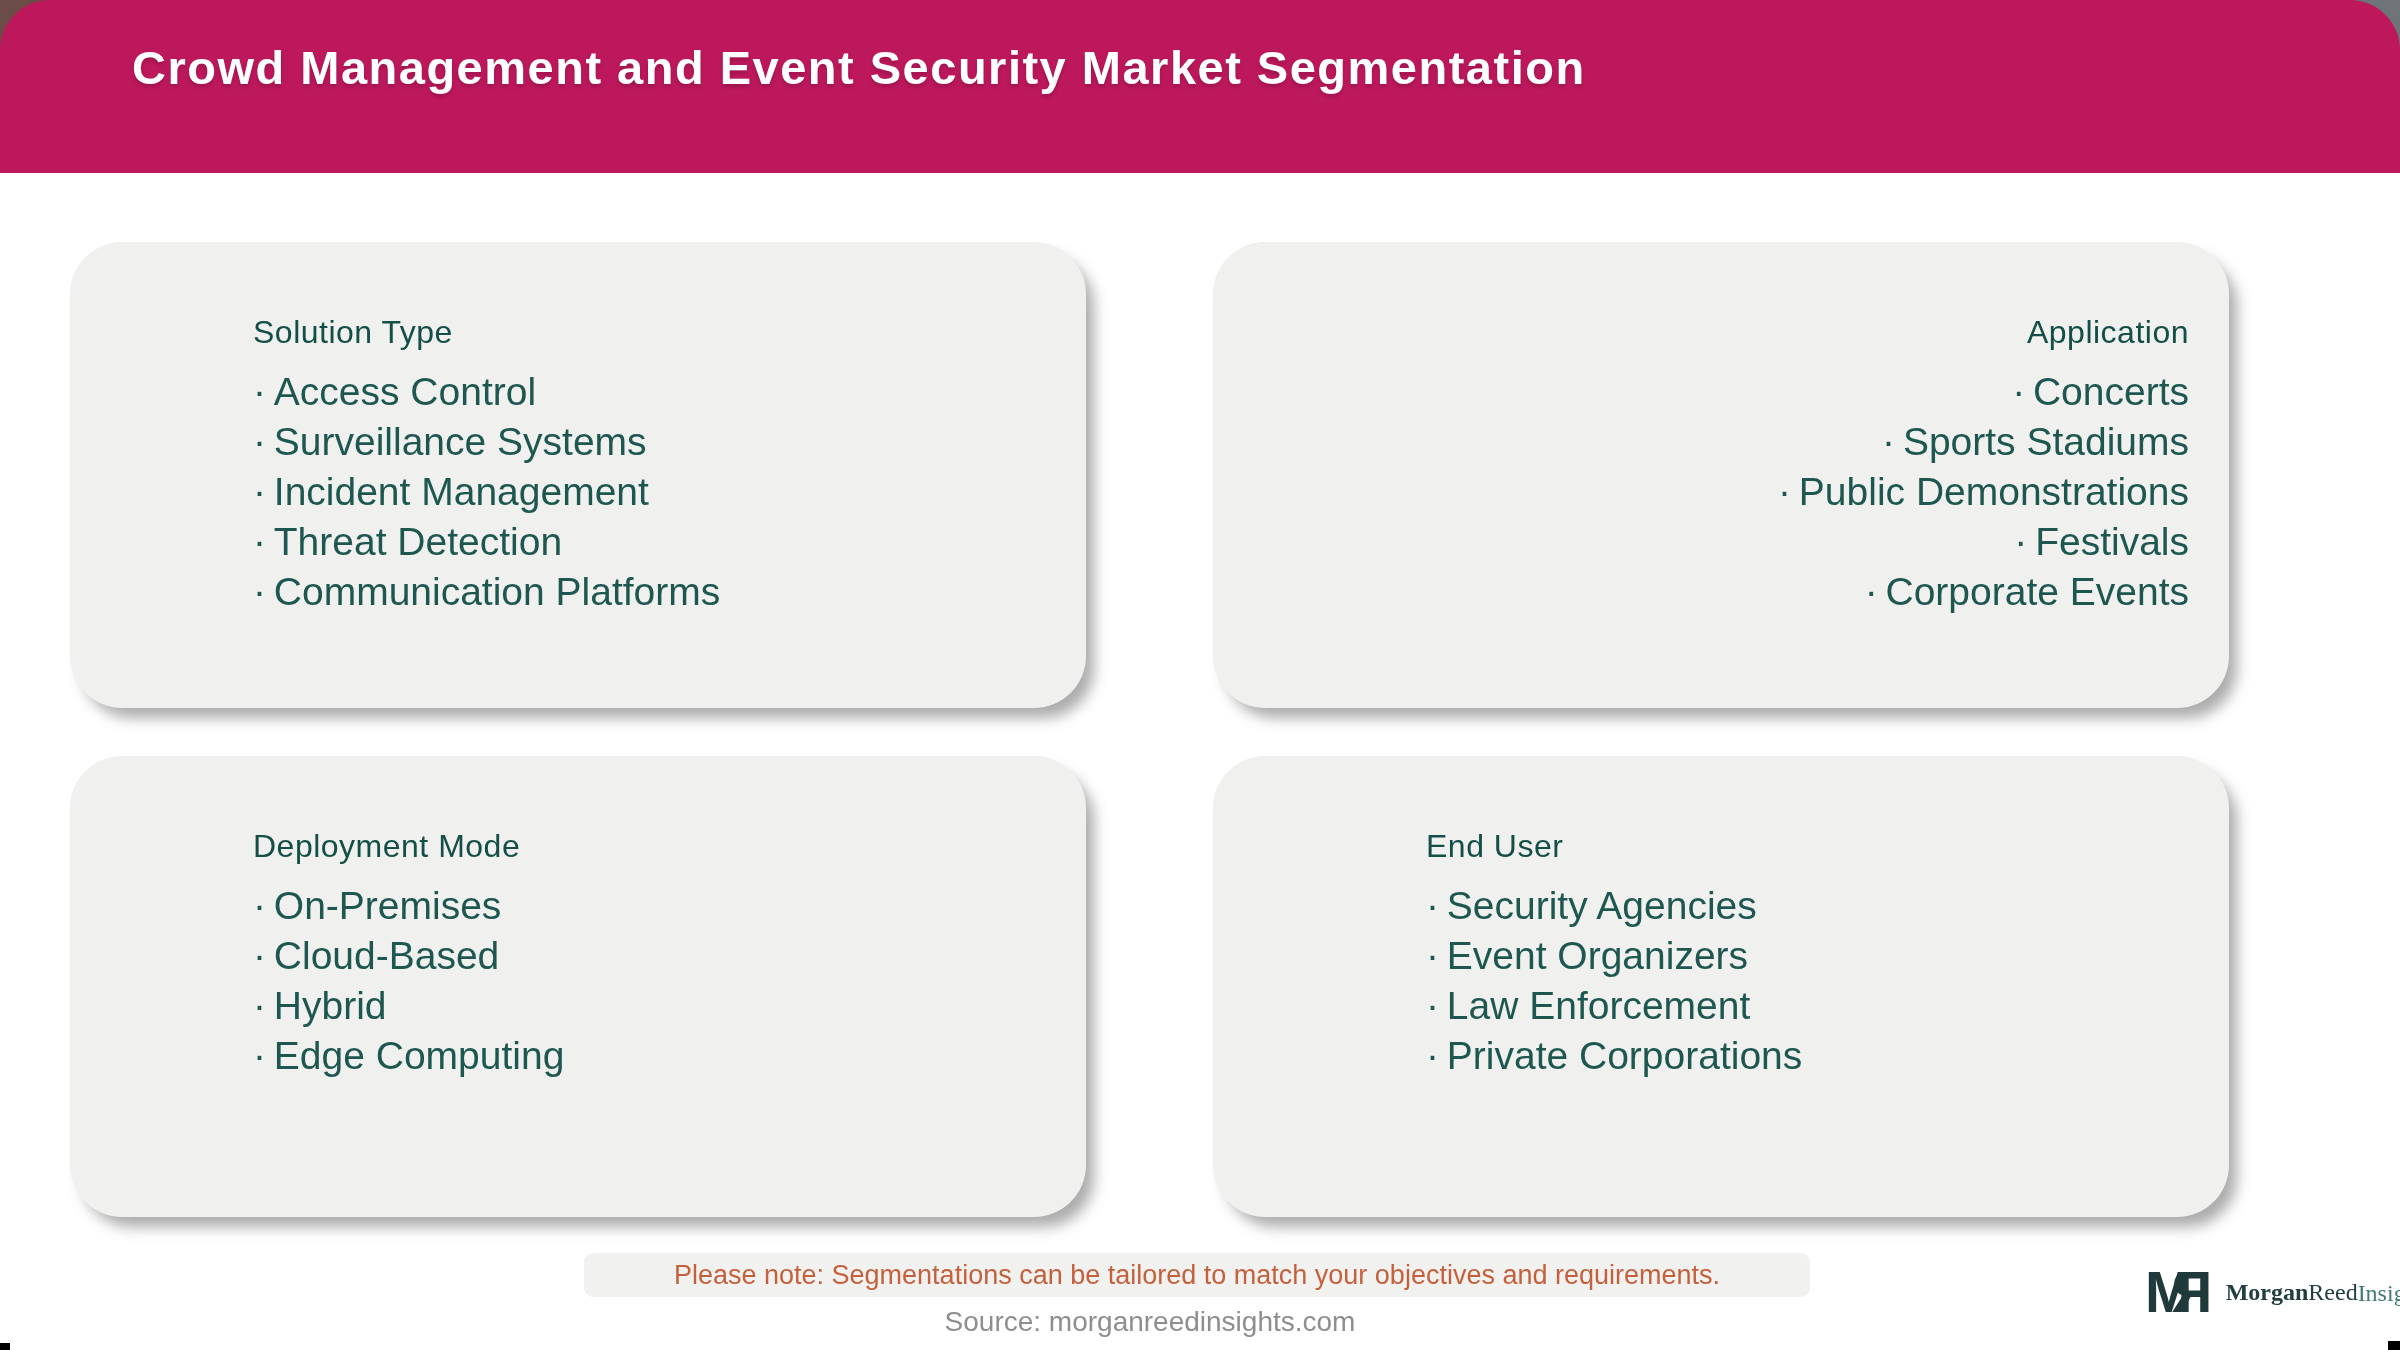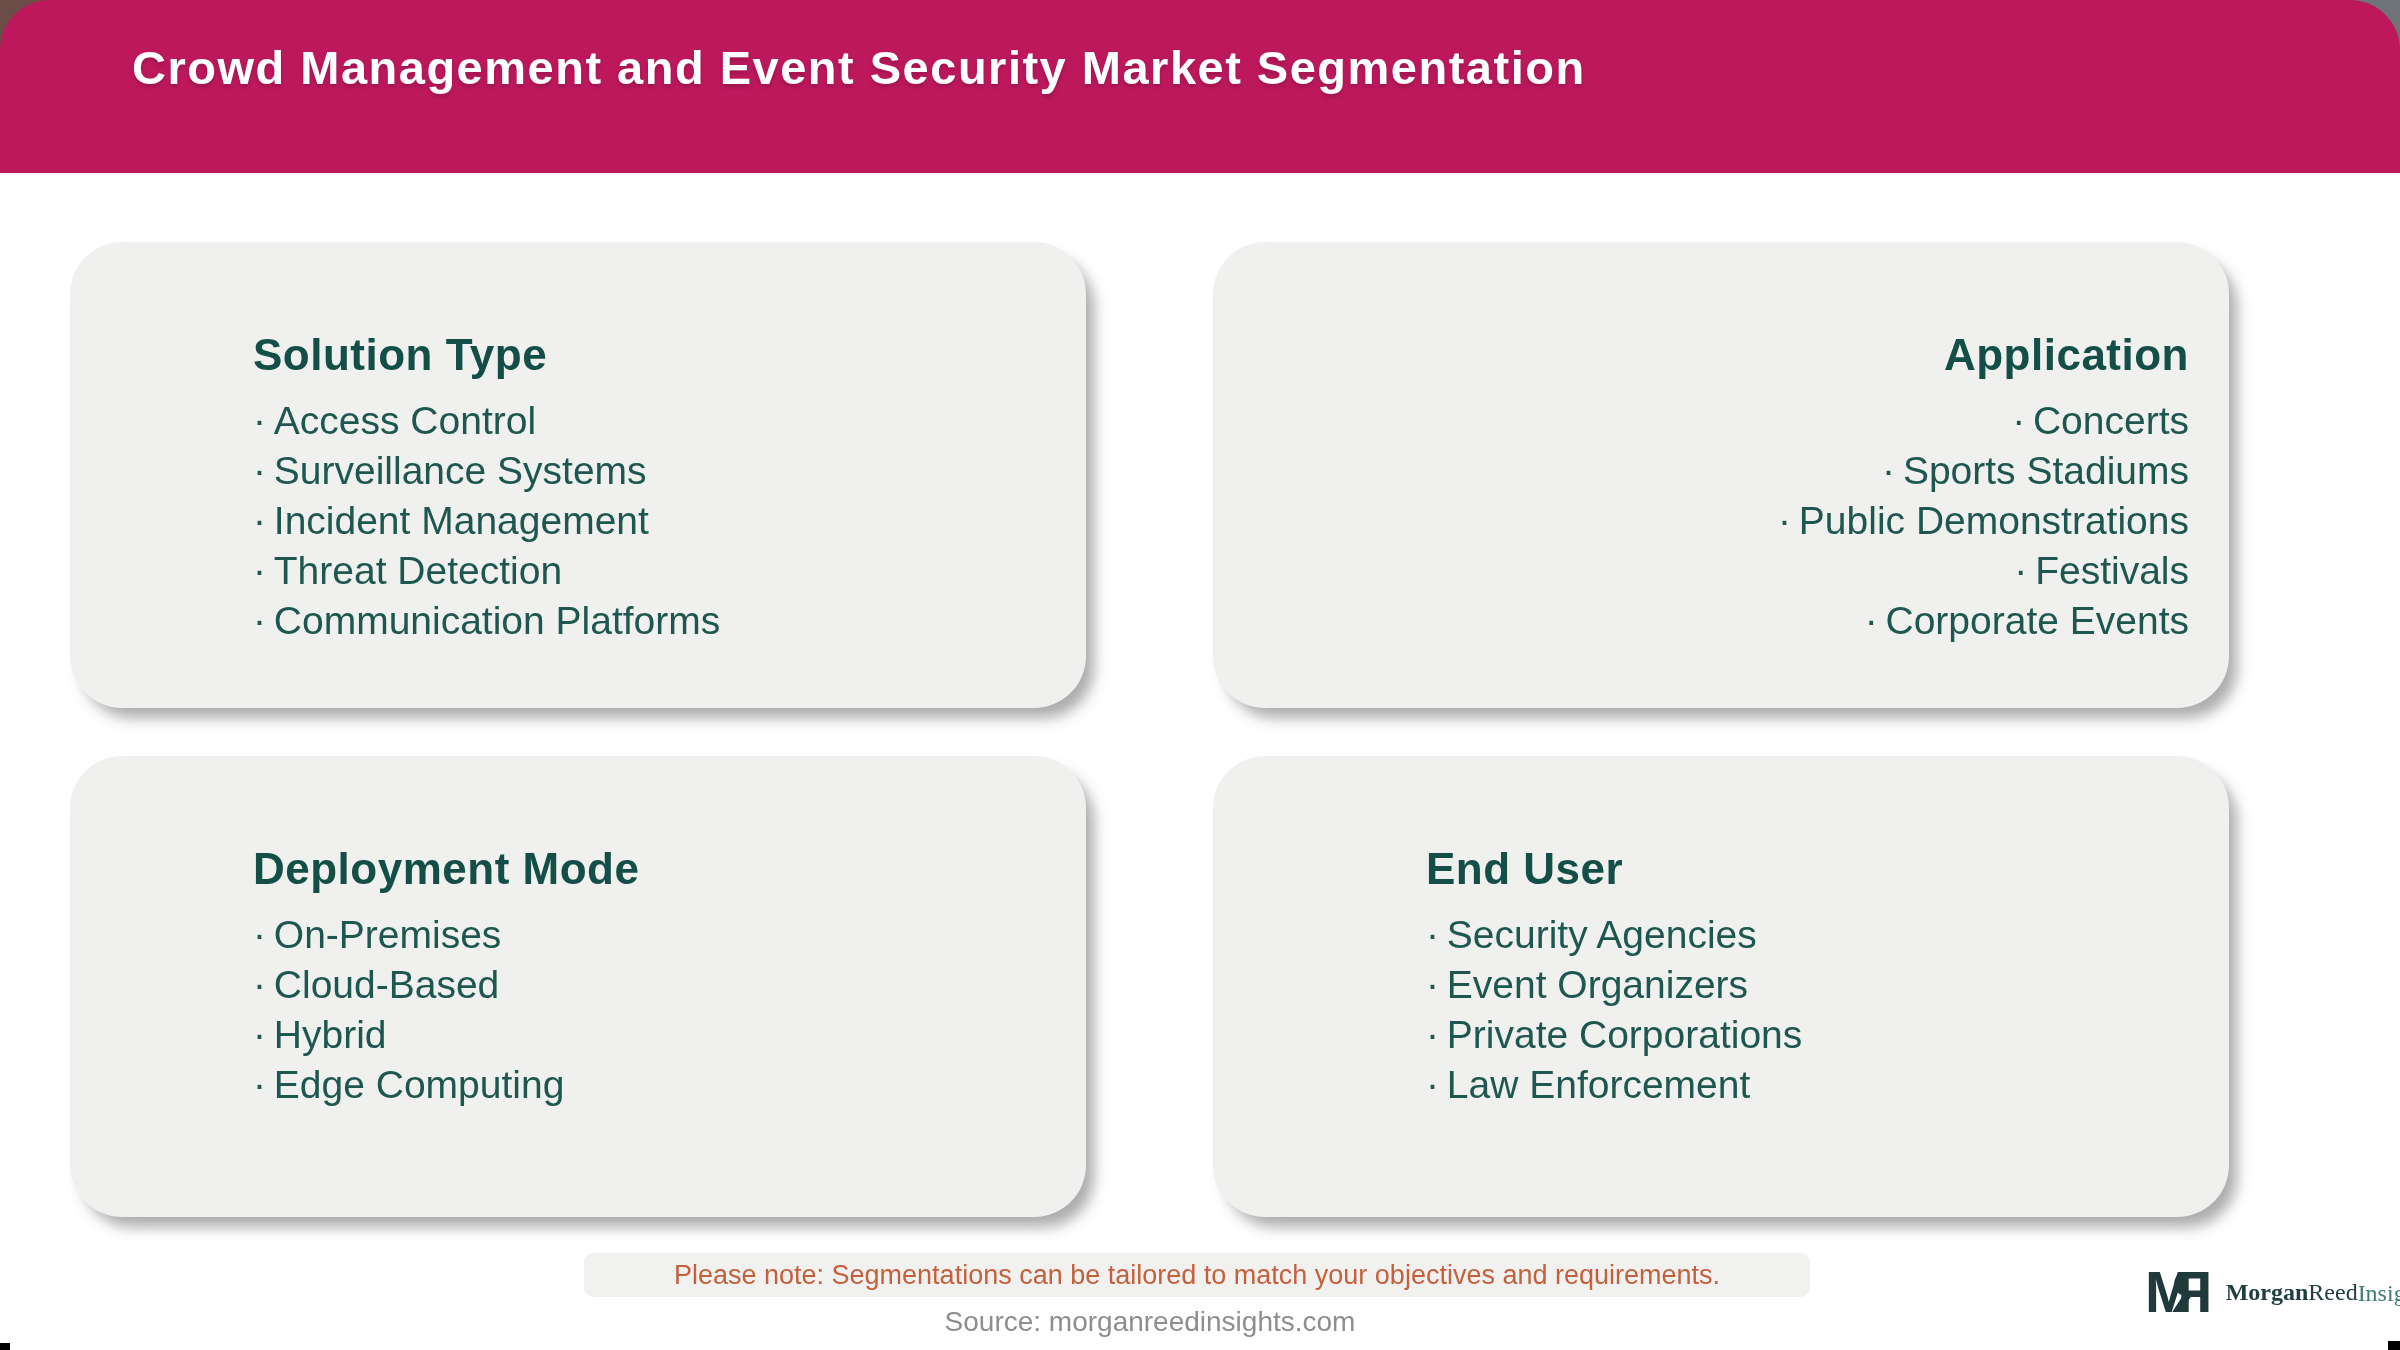--- a/index.html
+++ b/index.html
@@ -48,23 +48,23 @@
     box-sizing: border-box;
   }
   .card.c1 { left: 70px;  top: 242px; height: 466px; }
   .card.c2 { left: 1213px; top: 242px; height: 466px; text-align: right; }
   .card.c3 { left: 70px;  top: 756px; height: 461px; }
   .card.c4 { left: 1213px; top: 756px; height: 461px; }
   .card.col-left  .card-content { padding: 70px 40px 0 183px; }
   .card.col-right .card-content { padding: 70px 40px 0 213px; }
 
   .card-title {
-    margin: 18px 0 16px 0;
-    font-size: 44px;
-    font-weight: bold;
+    margin: 2px 0 16px 0;
+    font-size: 32px;
+    font-weight: normal;
     color: #134e47;
     letter-spacing: 0.5px;
     white-space: nowrap;
   }
   .card-list {
     margin: 0; padding: 0;
     list-style: none;
     font-size: 39px;
     color: #1d574f;
     line-height: 50px;
@@ -192,22 +192,22 @@
       </ul>
     </div>
   </section>
 
   <section class="card c4 col-right">
     <div class="card-content">
       <h2 class="card-title">End User</h2>
       <ul class="card-list">
         <li>Security Agencies</li>
         <li>Event Organizers</li>
+        <li>Law Enforcement</li>
         <li>Private Corporations</li>
-        <li>Law Enforcement</li>
       </ul>
     </div>
   </section>
 
   <div class="note-bar">
     <span class="note-text">Please note: Segmentations can be tailored to match your objectives and requirements.</span>
   </div>
 
   <div class="source-line">Source: morganreedinsights.com</div>
 

